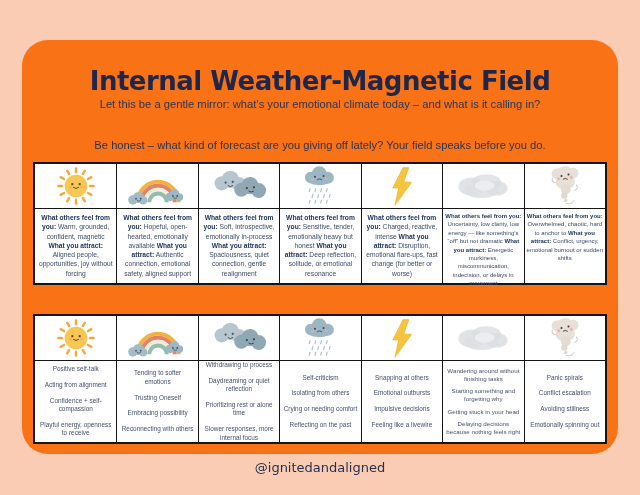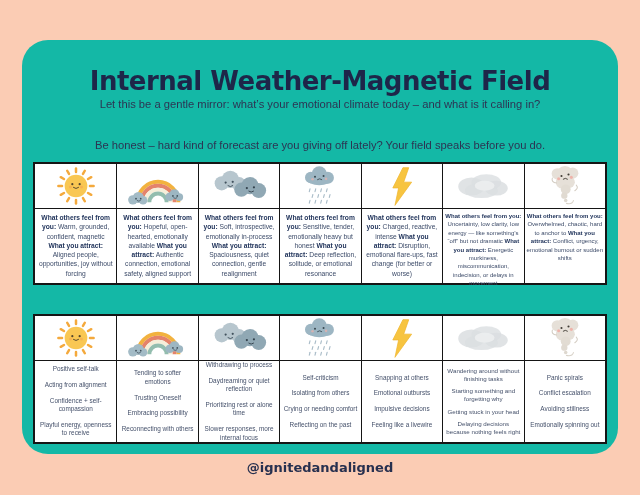--- a/index.html
+++ b/index.html
@@ -6,21 +6,21 @@
   html,body { width:640px; height:495px; }
   body {
     position:relative;
     background:#fbccb4;
     font-family:"Liberation Sans", sans-serif;
     overflow:hidden;
   }
   .card {
     position:absolute; left:22px; top:40px;
     width:596px; height:414px;
-    background:#14b8a6;
+    background:#f97316;
     border-radius:26px;
   }
   .title {
     position:absolute; top:26px; left:0; width:100%;
     text-align:center;
     font-family:"DejaVu Sans", sans-serif;
     font-weight:700; font-size:26px; letter-spacing:-0.5px;
     color:#1e2649;
   }
   .sub { position:absolute; left:0; width:100%; text-align:center;
@@ -54,21 +54,21 @@
   .signs {
     display:flex; flex-direction:column; justify-content:center;
     gap:7.5px; height:100%; padding:4px 3px;
     text-align:center; font-size:6.4px; line-height:1.3; color:#44506a;
   }
   .signs.dense { gap:4.5px; font-size:6.2px; }
 
   .footer {
     position:absolute; left:0; top:460px; width:100%;
     text-align:center; font-family:"DejaVu Sans", sans-serif;
-    font-weight:700; font-size:13px; color:#27304f;
+    font-weight:400; font-size:13px; color:#27304f;
   }
   svg { display:block; }
 </style>
 </head>
 <body>
 
 <svg width="0" height="0" style="position:absolute" aria-hidden="true">
   <defs>
     <symbol id="sym-sun" viewBox="0 0 60 60">
       <g stroke="#f4a93c" stroke-width="3.4" stroke-linecap="round">
@@ -197,21 +197,21 @@
       <circle cx="19" cy="21" r="2.2" fill="#f0a79f" opacity="0.8"></circle>
       <circle cx="37" cy="19" r="2.2" fill="#f0a79f" opacity="0.8"></circle>
     </symbol>
   </defs>
 </svg>
 
 <div class="card">
 
   <h1 class="title">Internal Weather-Magnetic Field</h1>
   <p class="sub sub1">Let this be a gentle mirror: what’s your emotional climate today – and what is it calling in?</p>
-  <p class="sub sub2">Be honest – hard kind of forecast are you giving off lately? Your field speaks before you do.</p>
+  <p class="sub sub2">Be honest – what kind of forecast are you giving off lately? Your field speaks before you do.</p>
 
   <div class="wtable t1">
     <div class="trow icon-row">
       <div class="cell">
           <svg width="44" height="44">
             <use href="#sym-sun"></use>
           </svg>
         </div>
       <div class="cell">
           <svg width="66" height="41">

